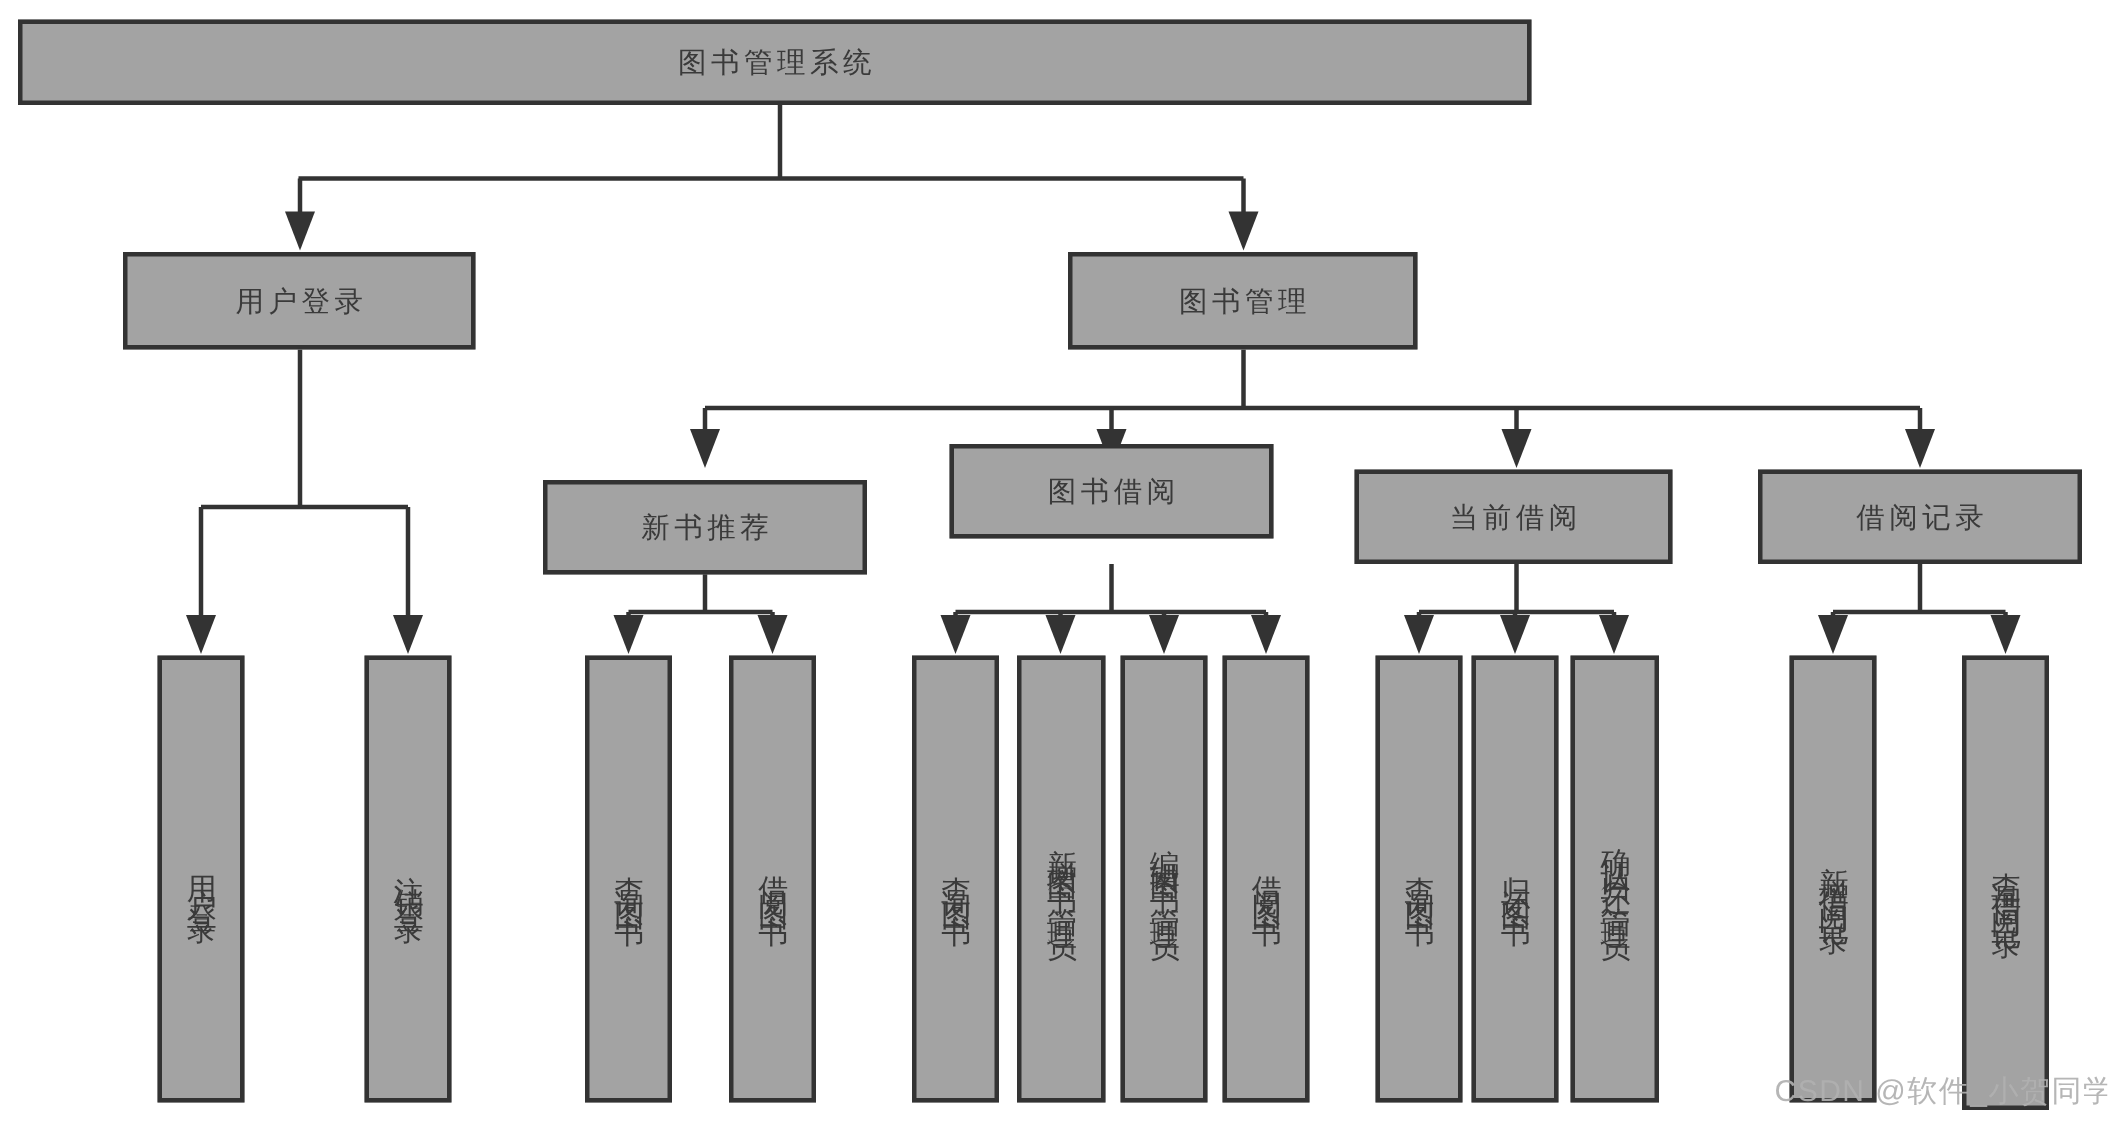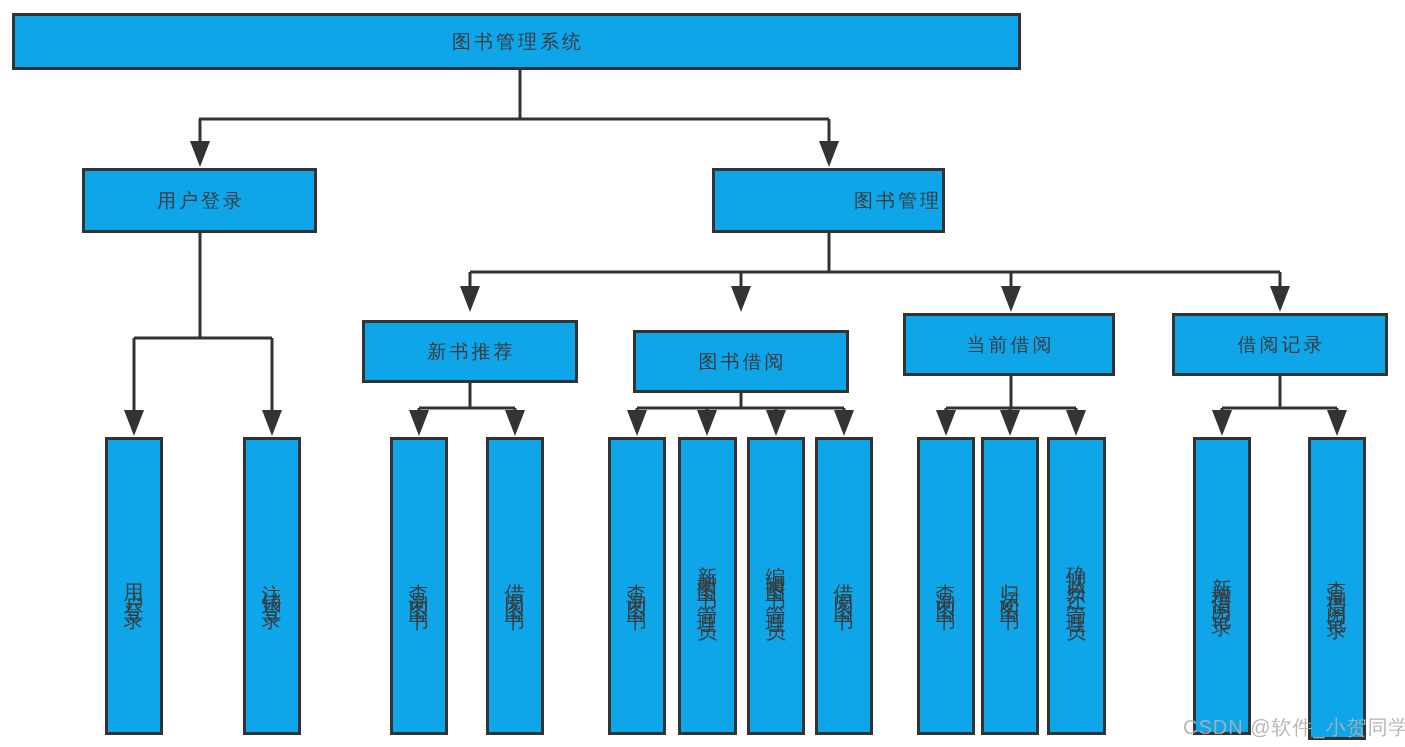--- a/index.html
+++ b/index.html
@@ -20,21 +20,21 @@
     left: 0; top: 0;
     width: 1405px;
     height: 747px;
   }
   .connectors line { stroke: #333333; stroke-width: 3; }
   .connectors polygon { fill: #333333; stroke: none; }
 
   .box {
     position: absolute;
     border: 3px solid #333333;
-    background: #0ea5e9;
+    background: #a3a3a3;
     display: flex;
     align-items: center;
     justify-content: center;
     color: #3a3a3a;
   }
   .hbox {
     font-size: 19px;
     letter-spacing: 3px;
     white-space: nowrap;
   }
@@ -141,28 +141,28 @@
     </g>
   </svg>
 
   <div class="box hbox" style="left:12px; top:13px; width:1009px; height:57px;">
     <span>图书管理系统</span>
   </div>
 
   <div class="box hbox" style="left:82px; top:168px; width:235px; height:65px;">
     <span>用户登录</span>
   </div>
-  <div class="box hbox" style="left:712px; top:168px; width:233px; height:65px;justify-content:flex-end;">
+  <div class="box hbox" style="left:712px; top:168px; width:233px; height:65px;">
     <span>图书管理</span>
   </div>
 
   <div class="box hbox" style="left:362px; top:320px; width:216px; height:63px;">
     <span>新书推荐</span>
   </div>
-  <div class="box hbox" style="left:633px; top:330px; width:216px; height:63px;">
+  <div class="box hbox" style="left:633px; top:296px; width:216px; height:63px;">
     <span>图书借阅</span>
   </div>
   <div class="box hbox" style="left:903px; top:313px; width:212px; height:63px;">
     <span>当前借阅</span>
   </div>
   <div class="box hbox" style="left:1172px; top:313px; width:216px; height:63px;">
     <span>借阅记录</span>
   </div>
 
   <div class="box vbox" style="left:105px; top:437px; width:58px; height:298px;">

